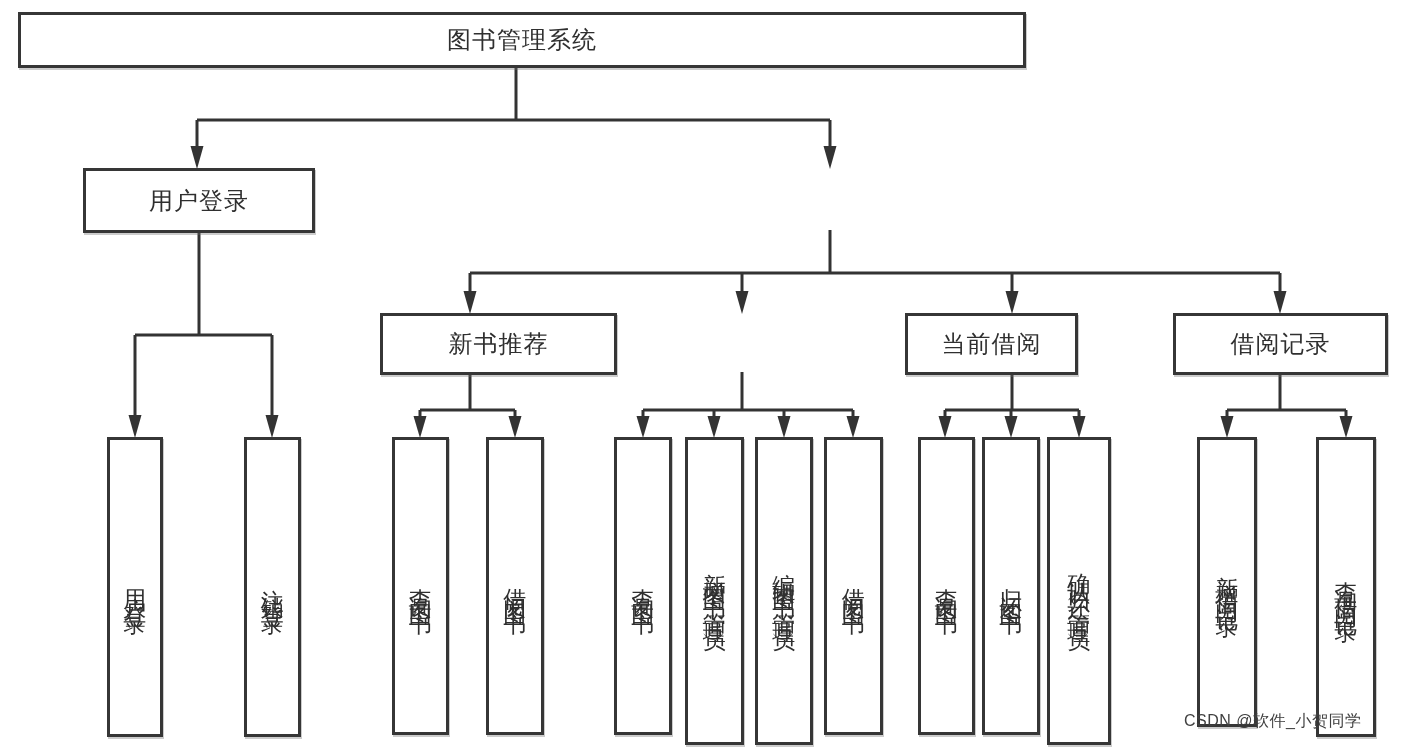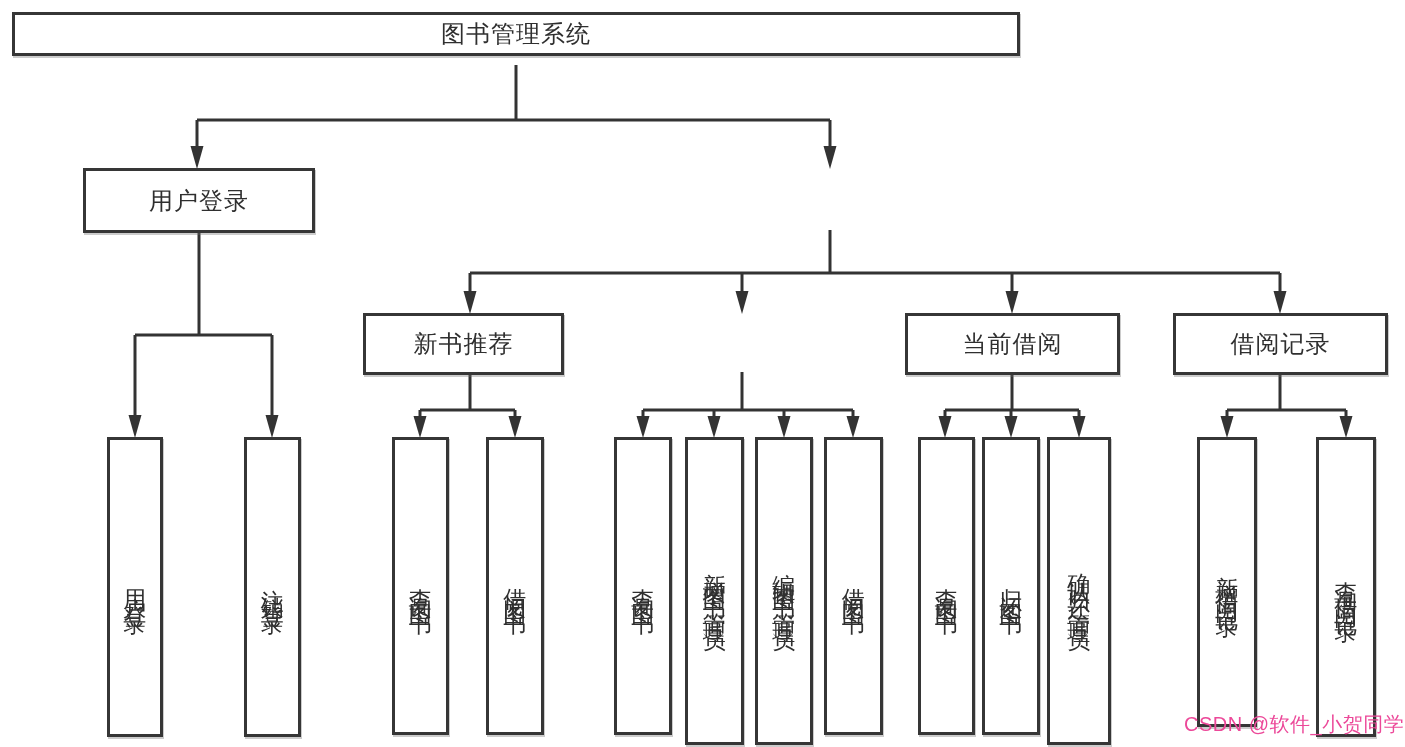--- a/index.html
+++ b/index.html
@@ -28,22 +28,22 @@
     writing-mode:vertical-rl;
     text-orientation:mixed;
     font-size:23px;
     letter-spacing:8px;
     line-height:1.15;
     white-space:nowrap;
   }
   .watermark{
     position:absolute;left:1184px;top:711px;
     z-index:5;
-    font-size:20px;
-    color:#ec4899;
+    font-size:16px;
+    color:#404040;
     letter-spacing:0.5px;
     white-space:nowrap;
   }
 </style>
 </head>
 <body>
 
 <div class="canvas">
 
   <svg class="wires" width="1405" height="747" viewBox="0 0 1405 747">
@@ -101,32 +101,32 @@
     <polygon points="1072.5,416 1085.5,416 1079,438"></polygon>
 
     <path d="M1280 372 V410"></path>
     <path d="M1227 410 H1346"></path>
     <path d="M1227 410 V417"></path>
     <polygon points="1220.5,416 1233.5,416 1227,438"></polygon>
     <path d="M1346 410 V417"></path>
     <polygon points="1339.5,416 1352.5,416 1346,438"></polygon>
   </svg>
 
-  <div class="box" style="left:12px;top:12px;width:1008px;height:44px">
+  <div class="box" style="left:18px;top:12px;width:1008px;height:56px">
     <span class="hlabel">图书管理系统</span>
   </div>
 
   <div class="box" style="left:83px;top:168px;width:232px;height:65px">
     <span class="hlabel">用户登录</span>
   </div>
 
-  <div class="box" style="left:363px;top:313px;width:201px;height:62px">
+  <div class="box" style="left:380px;top:313px;width:237px;height:62px">
     <span class="hlabel">新书推荐</span>
   </div>
-  <div class="box" style="left:905px;top:313px;width:215px;height:62px">
+  <div class="box" style="left:905px;top:313px;width:173px;height:62px">
     <span class="hlabel">当前借阅</span>
   </div>
   <div class="box" style="left:1173px;top:313px;width:215px;height:62px">
     <span class="hlabel">借阅记录</span>
   </div>
 
   <div class="box" style="left:107px;top:437px;width:56px;height:300px">
     <span class="vlabel">用户登录</span>
   </div>
   <div class="box" style="left:244px;top:437px;width:57px;height:300px">

